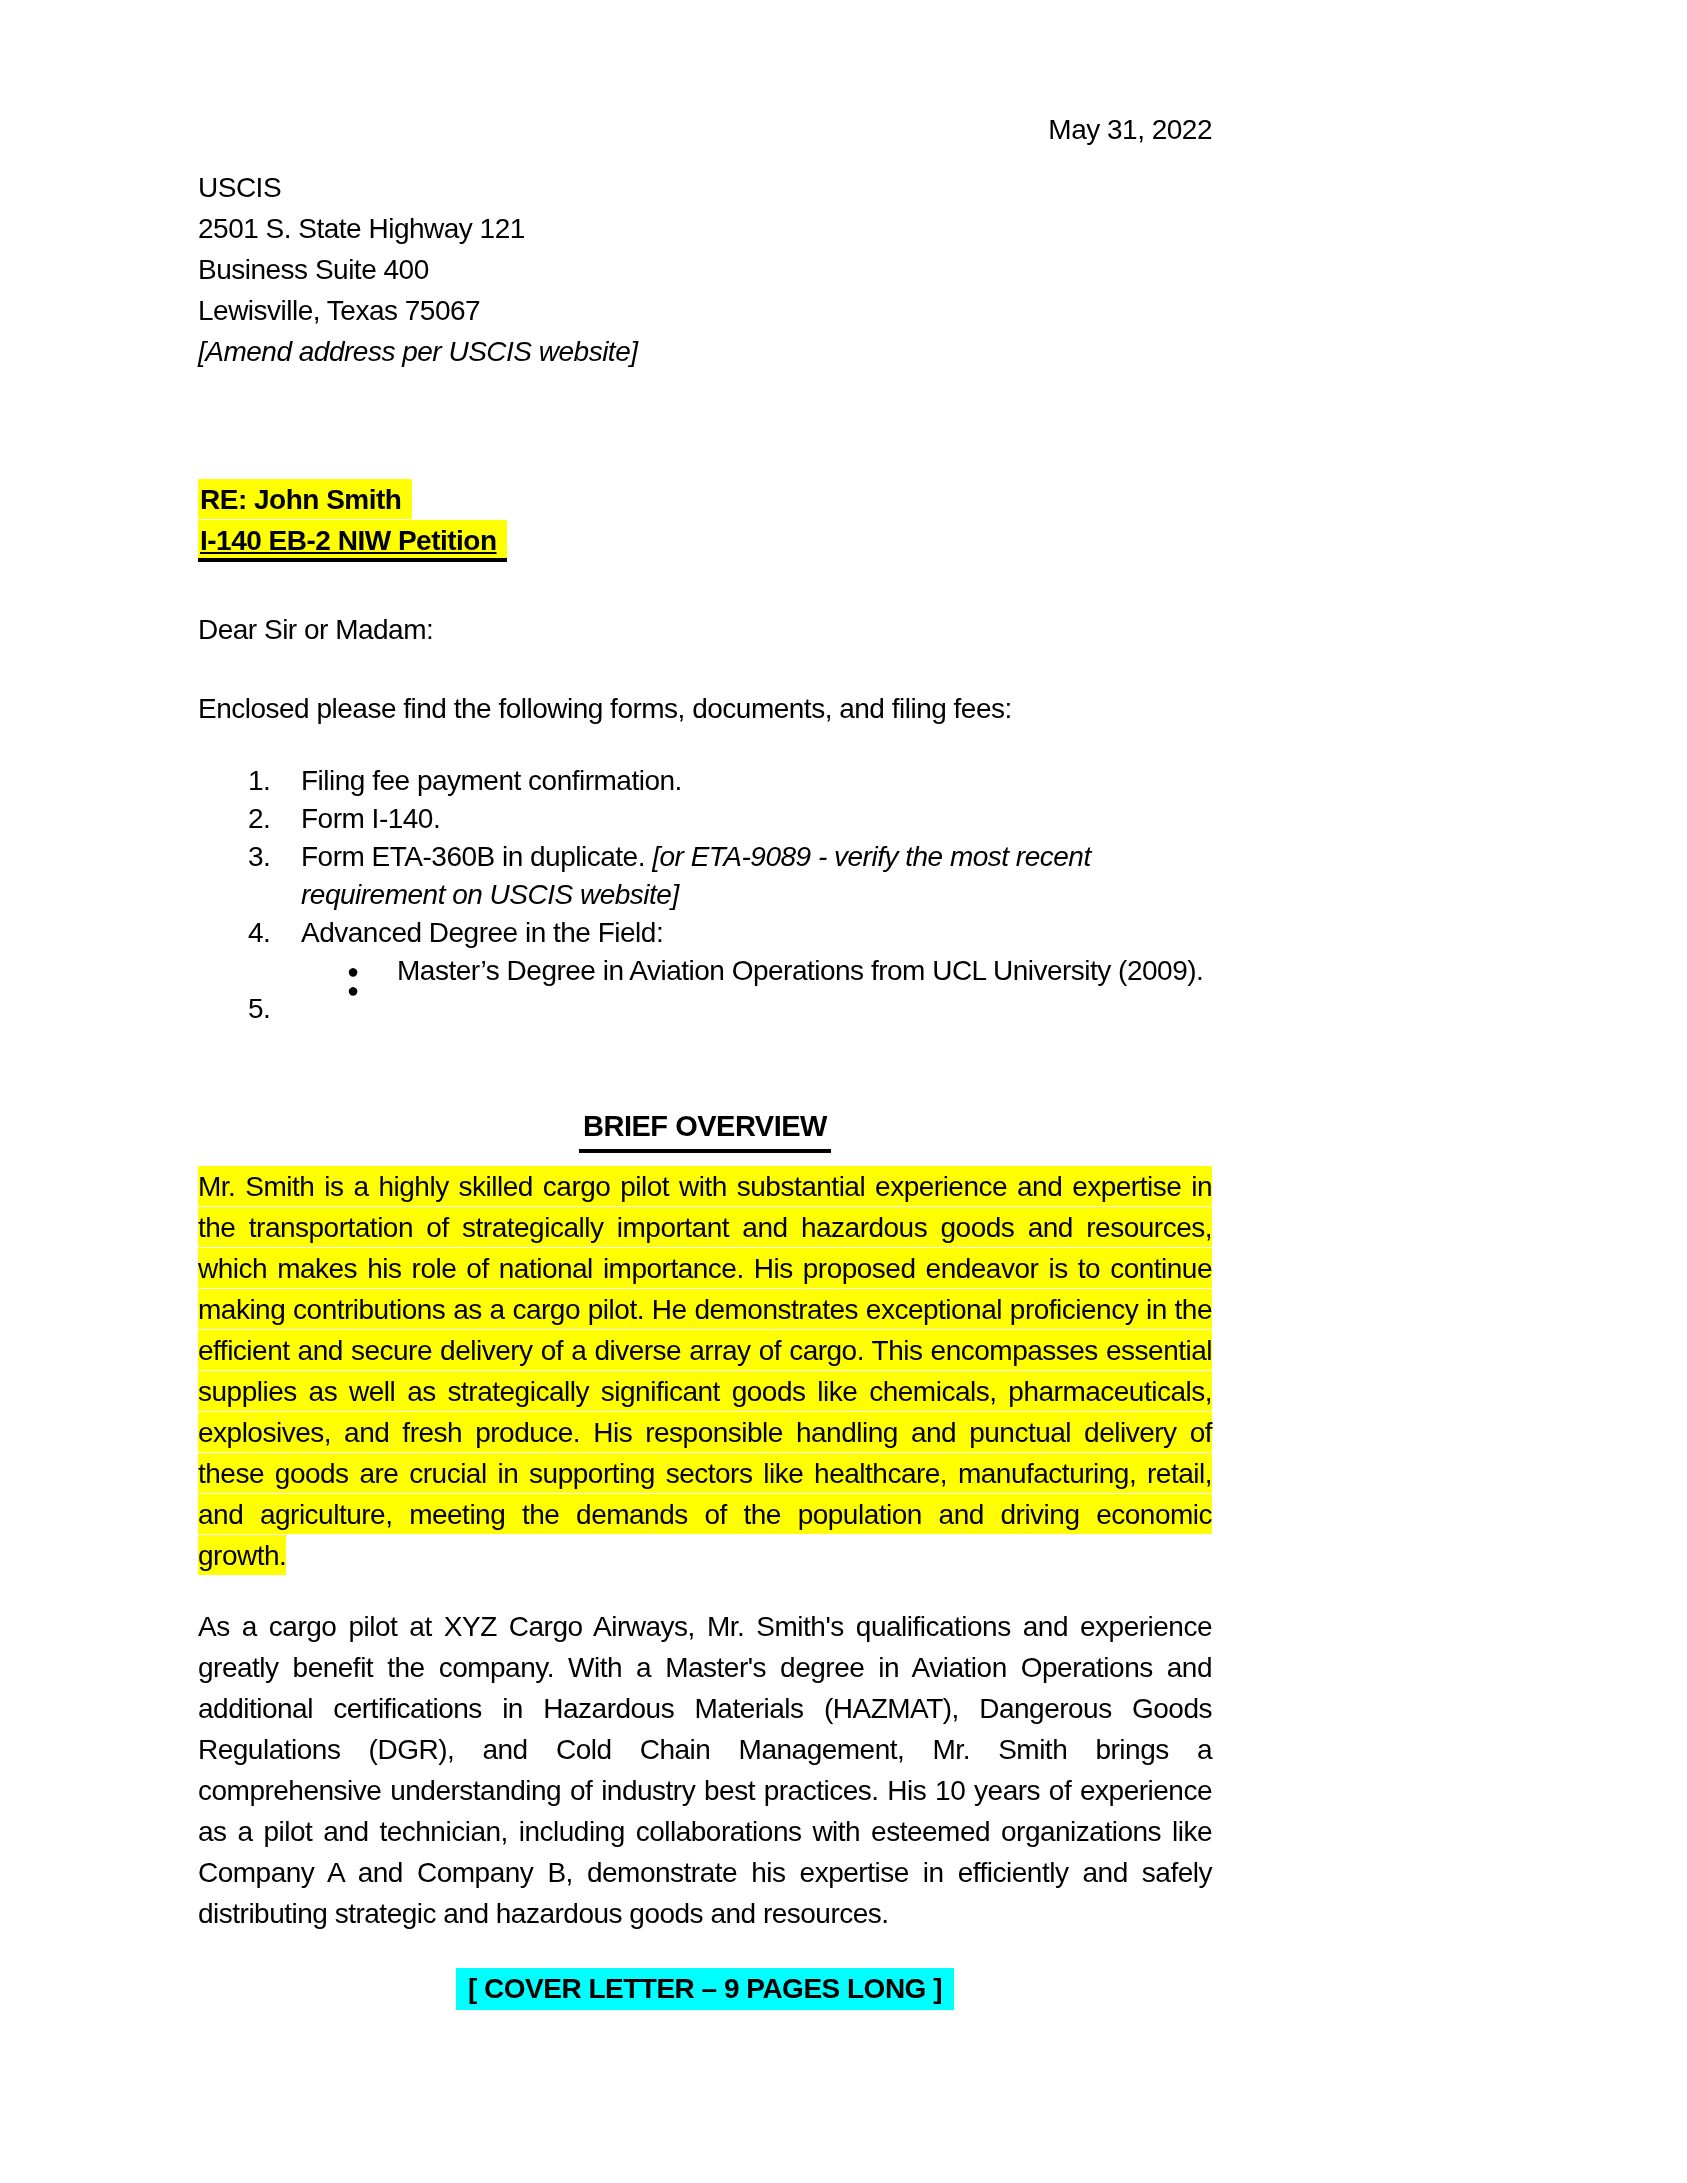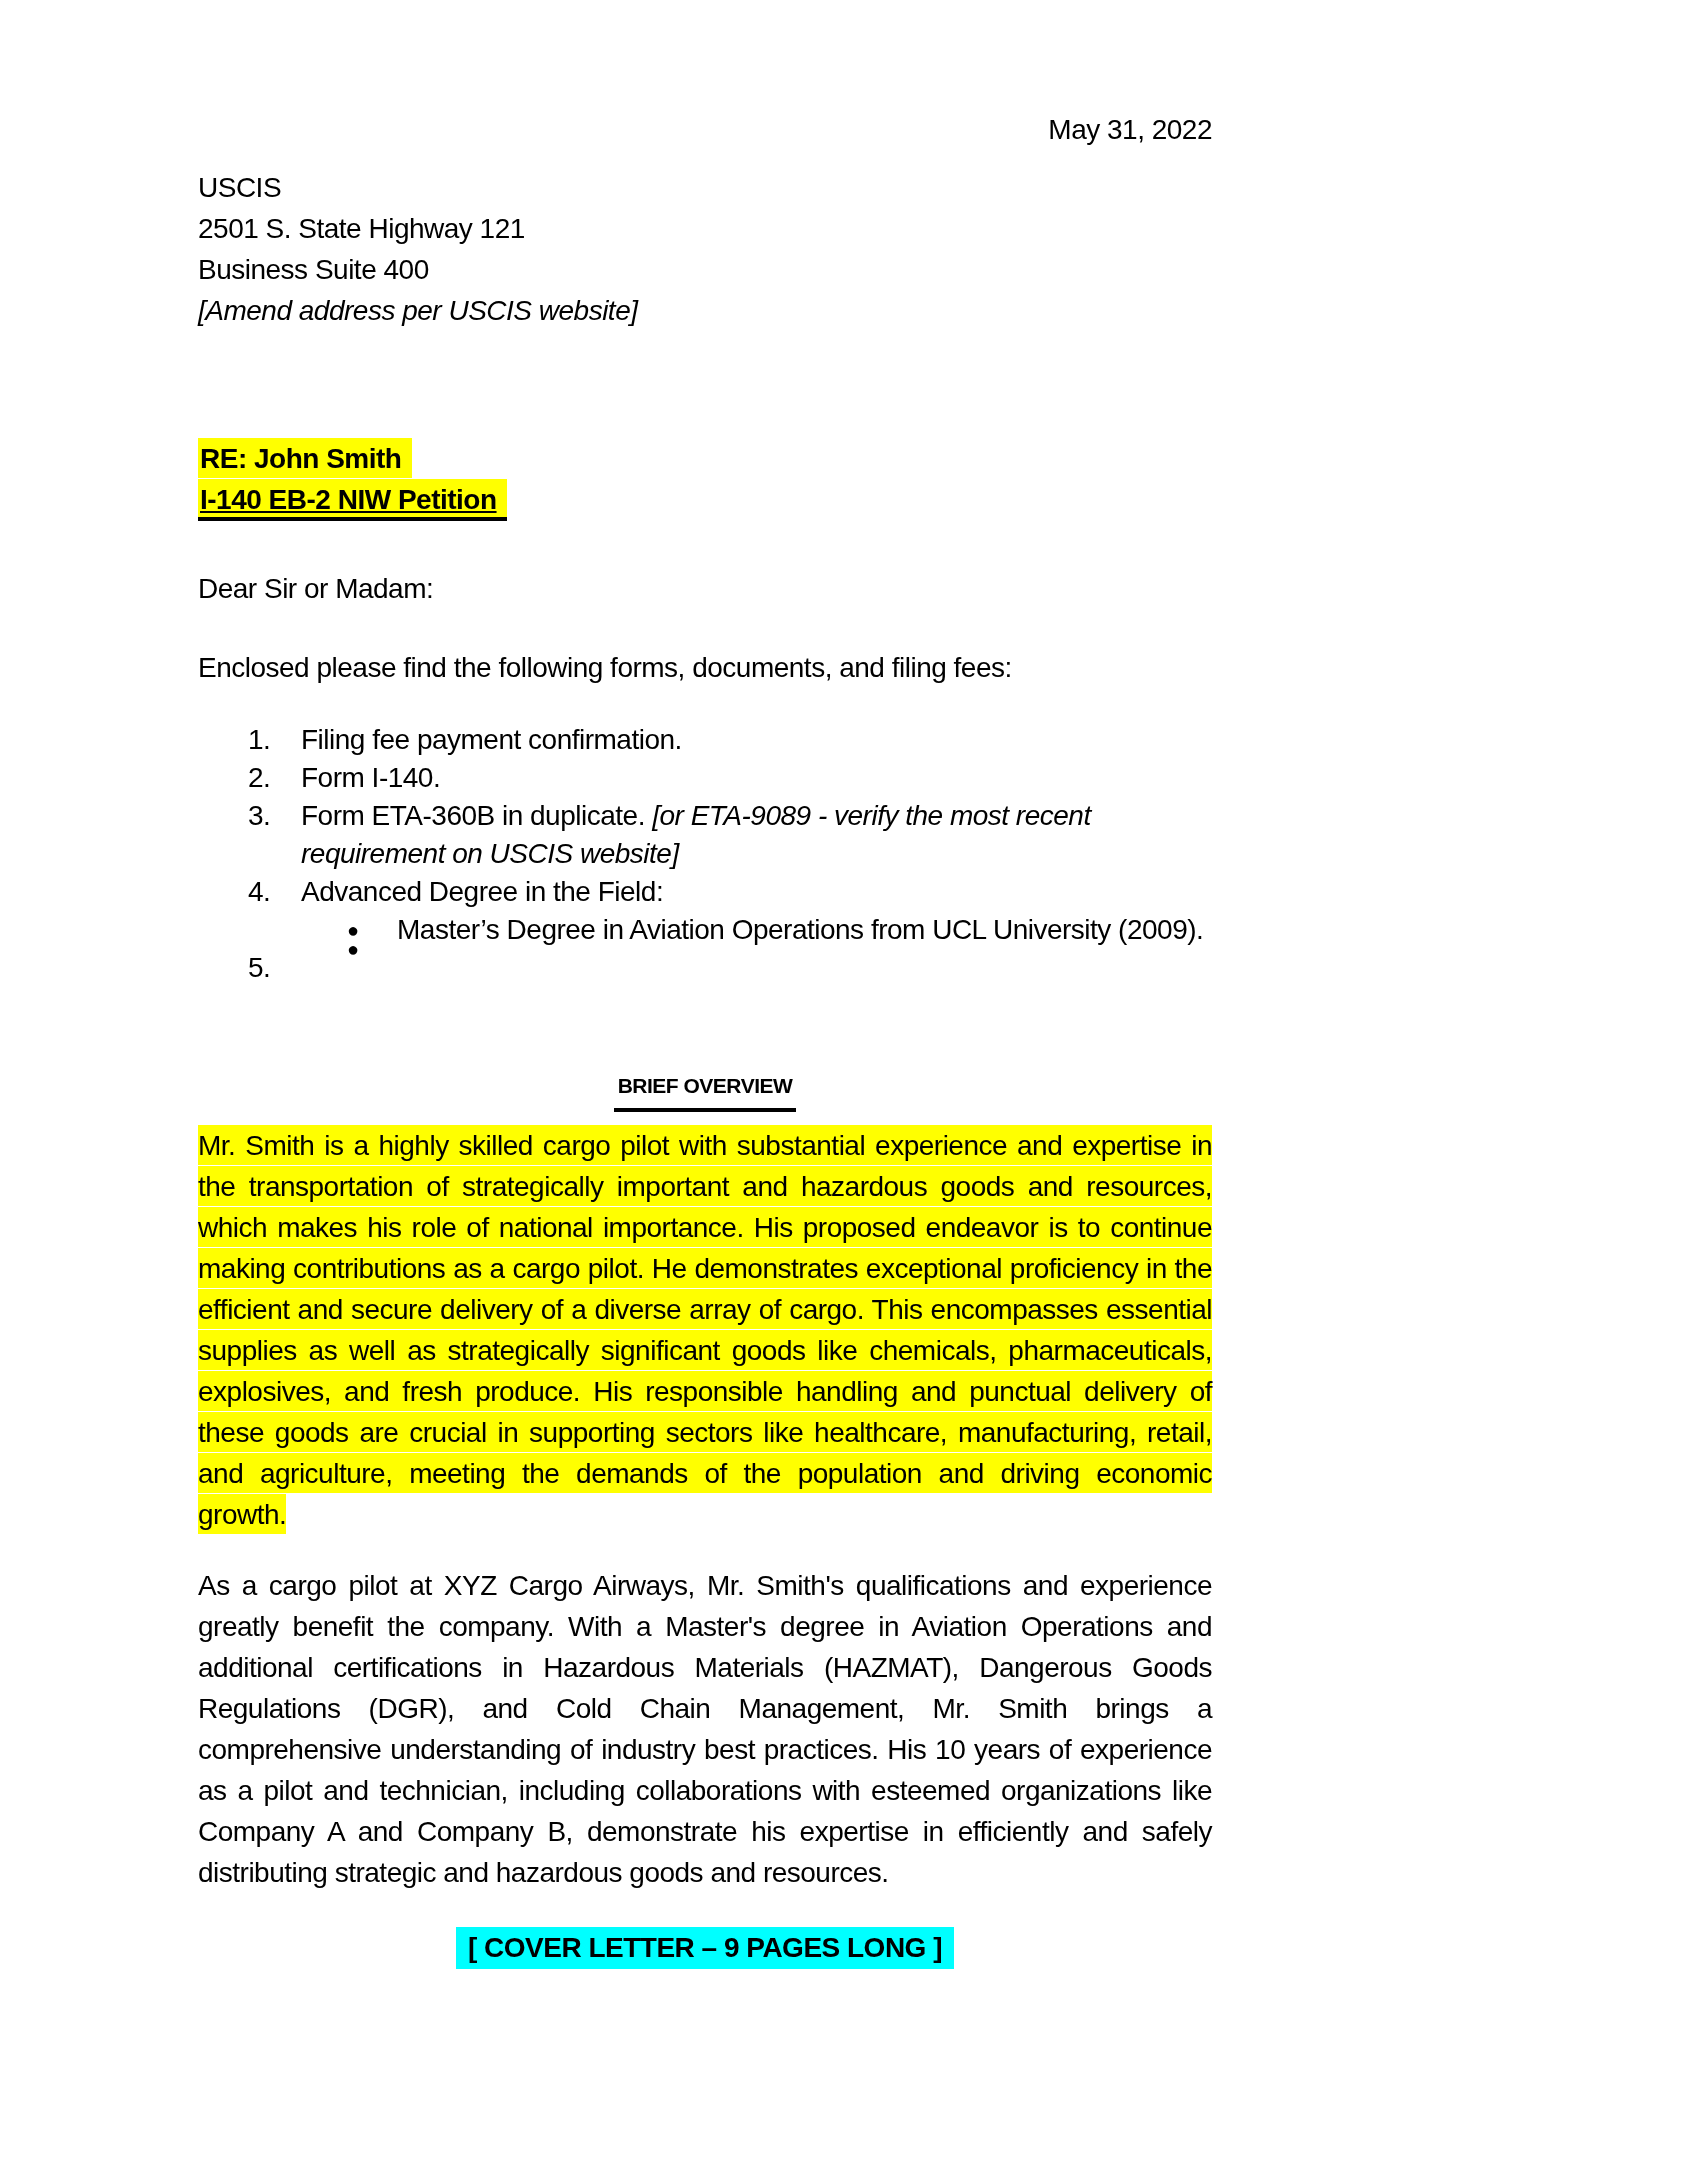--- a/index.html
+++ b/index.html
@@ -42,21 +42,21 @@
   .intro{margin-top:38px;}
   .enclosures{margin-top:33px;line-height:38px;}
   .num-item{position:relative;padding-left:103px;}
   .num-item .num{position:absolute;left:50px;top:0;}
   .bullet-item{position:relative;padding-left:199px;}
   .bullet-item .marker{
     position:absolute;left:149px;top:50%;
     transform:translateY(-50%);
     font-size:20px;line-height:20px;
   }
-  .section-heading{margin-top:116px;text-align:center;font-size:21px;}
+  .section-heading{margin-top:116px;text-align:center;font-size:29px;}
   .section-heading .head-text{
     font-weight:bold;
     display:inline-block;
     border-bottom:4px solid var(--ink);
     padding:0 4px 2.6px 4px;
   }
   .para{margin-top:30px;}
   .para.first{margin-top:12.6px;}
   .hl-y{
     background:var(--hl-yellow);
@@ -73,20 +73,21 @@
 <body>
 
 <div class="page">
 
   <div class="date right">May 31, 2022</div>
 
   <div class="address">
     <div>USCIS</div>
     <div>2501 S. State Highway 121</div>
     <div>Business Suite 400</div>
+    <div>Lewisville, Texas 75067</div>
     <div class="italic">[Amend address per USCIS website]</div>
   </div>
 
   <div class="subject">
     <div><span class="hl">RE: John Smith</span></div>
     <div><span class="hl underline">I-140 EB-2 NIW Petition</span></div>
   </div>
 
   <div class="salutation">Dear Sir or Madam:</div>
 

